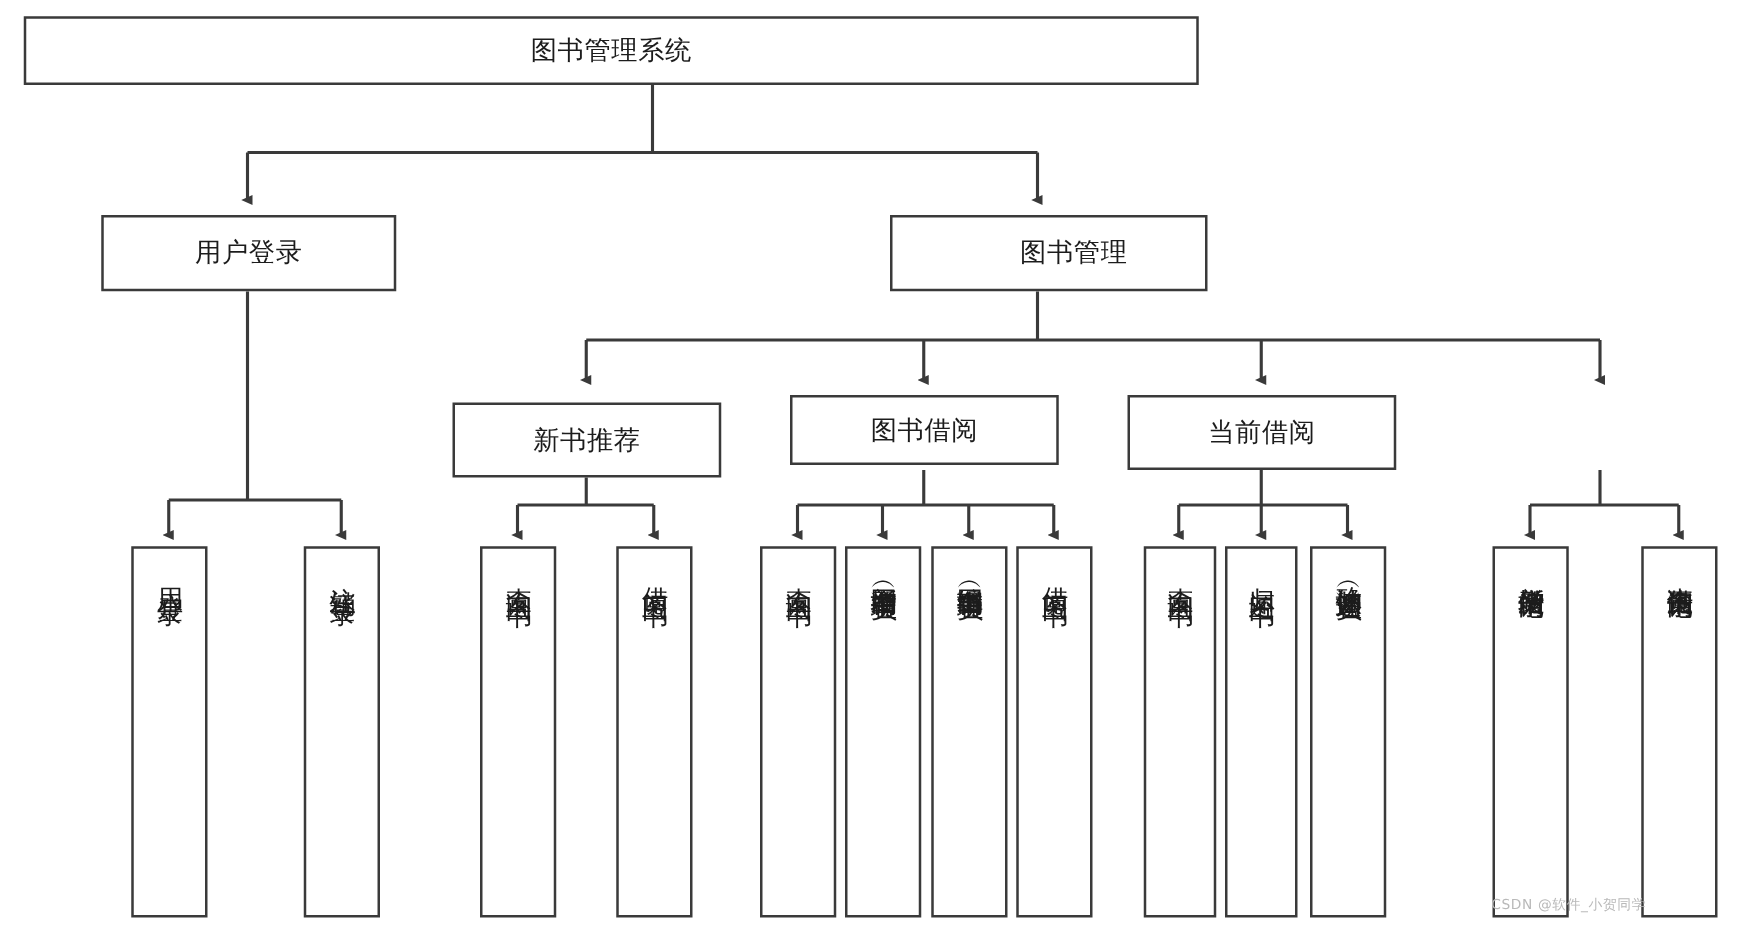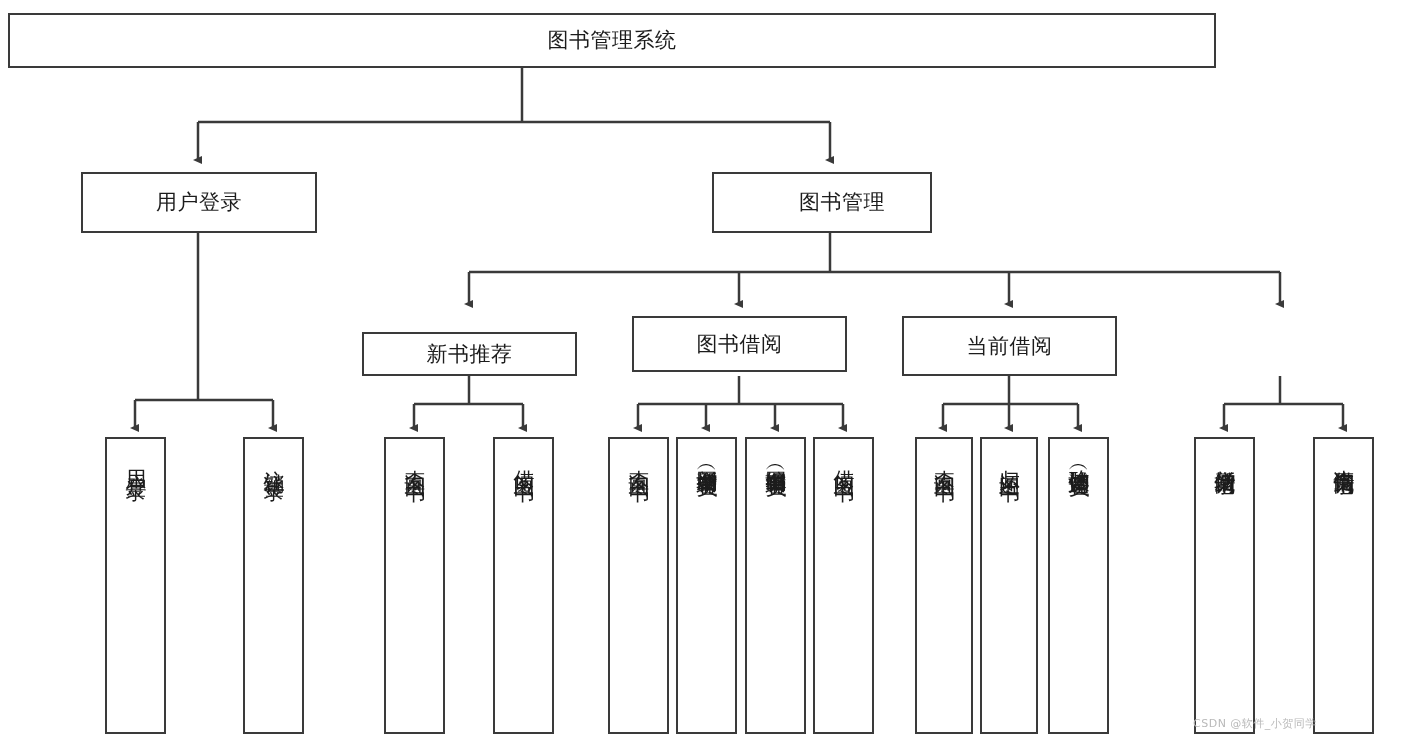--- a/index.html
+++ b/index.html
@@ -121,32 +121,32 @@
       <path d="M1009,404 L1009,428" marker-end="url(#arrow)"></path>
       <path d="M1078,404 L1078,428" marker-end="url(#arrow)"></path>
 
       <path d="M1280,376 L1280,404"></path>
       <path d="M1224,404 L1343,404"></path>
       <path d="M1224,404 L1224,428" marker-end="url(#arrow)"></path>
       <path d="M1343,404 L1343,428" marker-end="url(#arrow)"></path>
     </g>
   </svg>
 
-  <div class="node horiz" style="left:8px; top:13px; width:1208px; height:55px;">
+  <div class="node horiz" style="left:19px; top:13px; width:940px; height:55px;">
     <span class="label">图书管理系统</span>
   </div>
 
   <div class="node horiz" style="left:81px; top:172px; width:236px; height:61px;">
     <span class="label">用户登录</span>
   </div>
-  <div class="node horiz" style="left:712px; top:172px; width:220px; height:61px;padding-left:40px;">
+  <div class="node horiz" style="left:712px; top:172px; width:254px; height:61px;padding-left:40px;">
     <span class="label">图书管理</span>
   </div>
 
-  <div class="node horiz" style="left:362px; top:332px; width:215px; height:44px;">
+  <div class="node horiz" style="left:362px; top:322px; width:215px; height:60px;">
     <span class="label">新书推荐</span>
   </div>
   <div class="node horiz" style="left:632px; top:316px; width:215px; height:56px;">
     <span class="label">图书借阅</span>
   </div>
   <div class="node horiz" style="left:902px; top:316px; width:215px; height:60px;">
     <span class="label">当前借阅</span>
   </div>
 
   <div class="node vert" style="left:105px; top:437px; width:61px; height:297px;">

